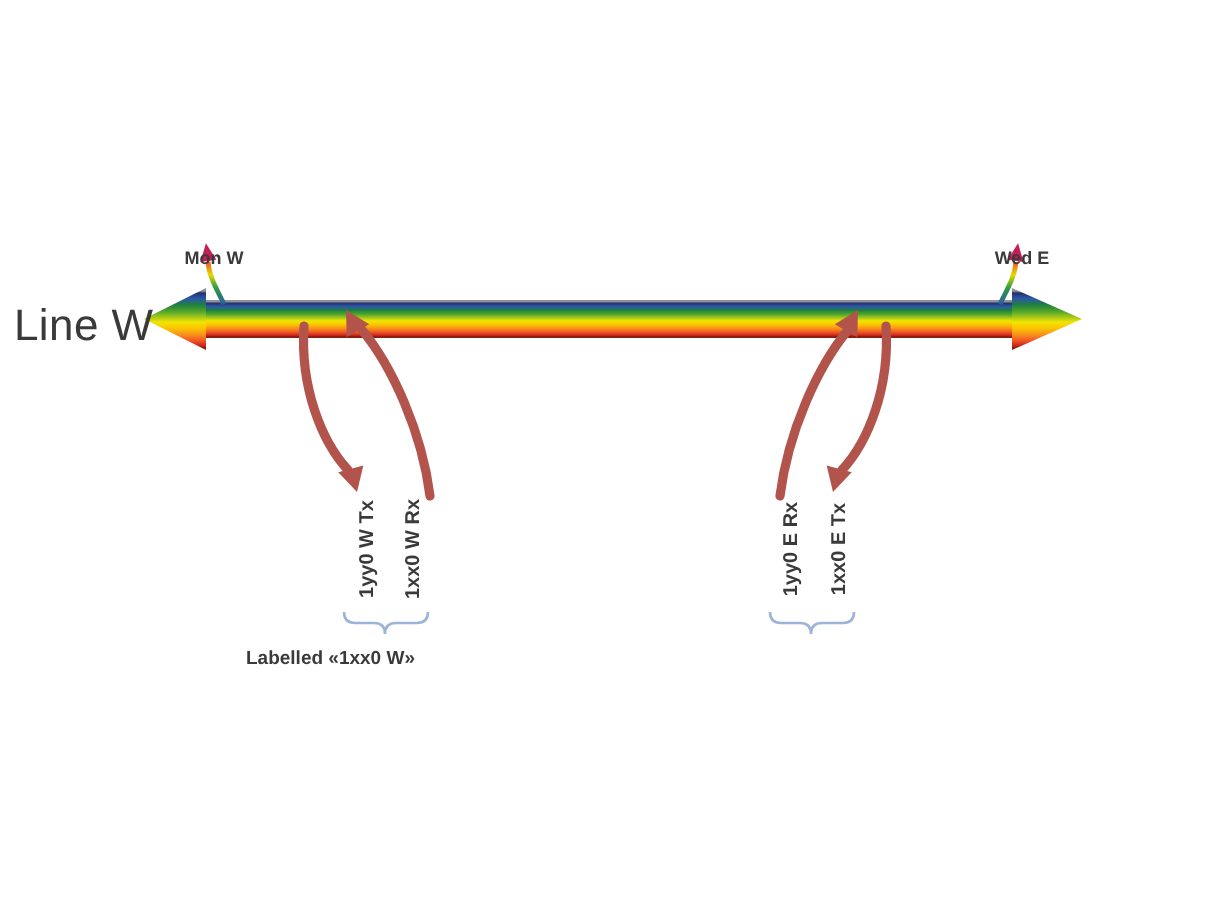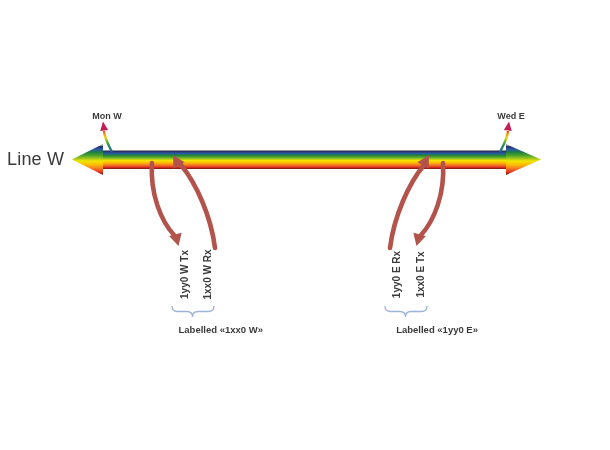--- a/index.html
+++ b/index.html
@@ -1,29 +1,29 @@
 <!DOCTYPE html>
 <html><head>
 <meta charset="utf-8">
 <style>
   html,body{margin:0;padding:0;background:#fff;}
   #canvas{
     position:relative;width:610px;height:450px;background:#ffffff;overflow:hidden;
     font-family:"Liberation Sans",sans-serif;color:#3a3a3a;
   }
   #art{position:absolute;left:0;top:0;}
-  .txt{position:absolute;white-space:nowrap;color:#3a3a3a;}
-  .line-label{font-size:18px;top:149px;letter-spacing:0.2px;}
+  .txt{position:absolute;white-space:nowrap;color:#3a3a3a;margin-top:13px;}
+  .line-label{font-size:22px;top:137px;letter-spacing:0.2px;}
   .mon-label{font-size:9px;width:44px;text-align:center;top:111px;font-weight:600;}
   .vlabel{
     position:absolute;width:58px;height:13px;line-height:13px;text-align:center;
     transform:rotate(-90deg);font-size:10px;font-weight:600;color:#3a3a3a;white-space:nowrap;
   }
   .caption{
-    position:absolute;width:140px;text-align:right;top:324px;
+    position:absolute;width:140px;text-align:left;top:324px;
     font-size:9.5px;font-weight:600;color:#3a3a3a;white-space:nowrap;
   }
 </style>
 </head>
 <body>
 
 <div id="canvas">
 
   <svg id="art" width="610" height="450" viewBox="0 0 610 450">
     <defs>
@@ -88,14 +88,13 @@
 
   <div class="txt mon-label" style="left:85px;">Mon W</div>
   <div class="txt mon-label" style="left:489px;">Wed E</div>
 
   <div class="vlabel" style="left:155px;top:268px;">1yy0 W Tx</div>
   <div class="vlabel" style="left:178px;top:268px;">1xx0 W Rx</div>
   <div class="vlabel" style="left:367px;top:268px;">1yy0 E Rx</div>
   <div class="vlabel" style="left:391px;top:268px;">1xx0 E Tx</div>
 
   <div class="caption" style="left:123px;">Labelled «1xx0 W»</div>
-  <div class="caption" style="left:338px;">Labelled «1yy0 E»</div>
 </div>
 
 </body></html>

